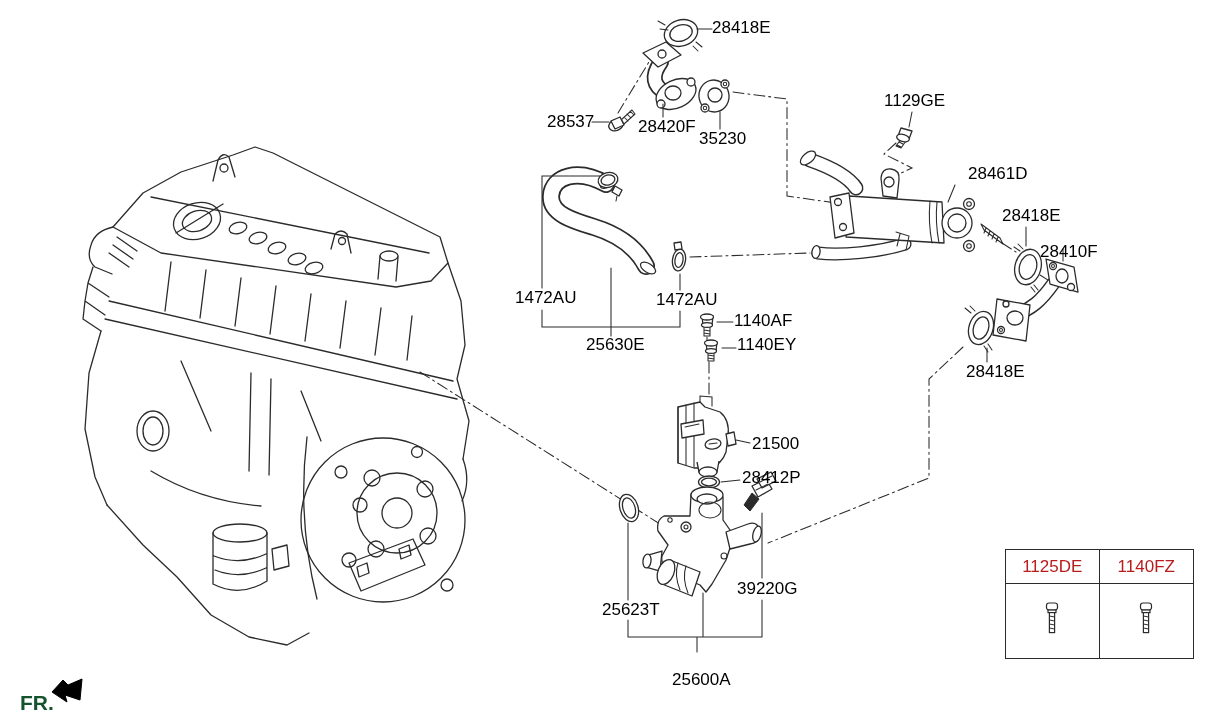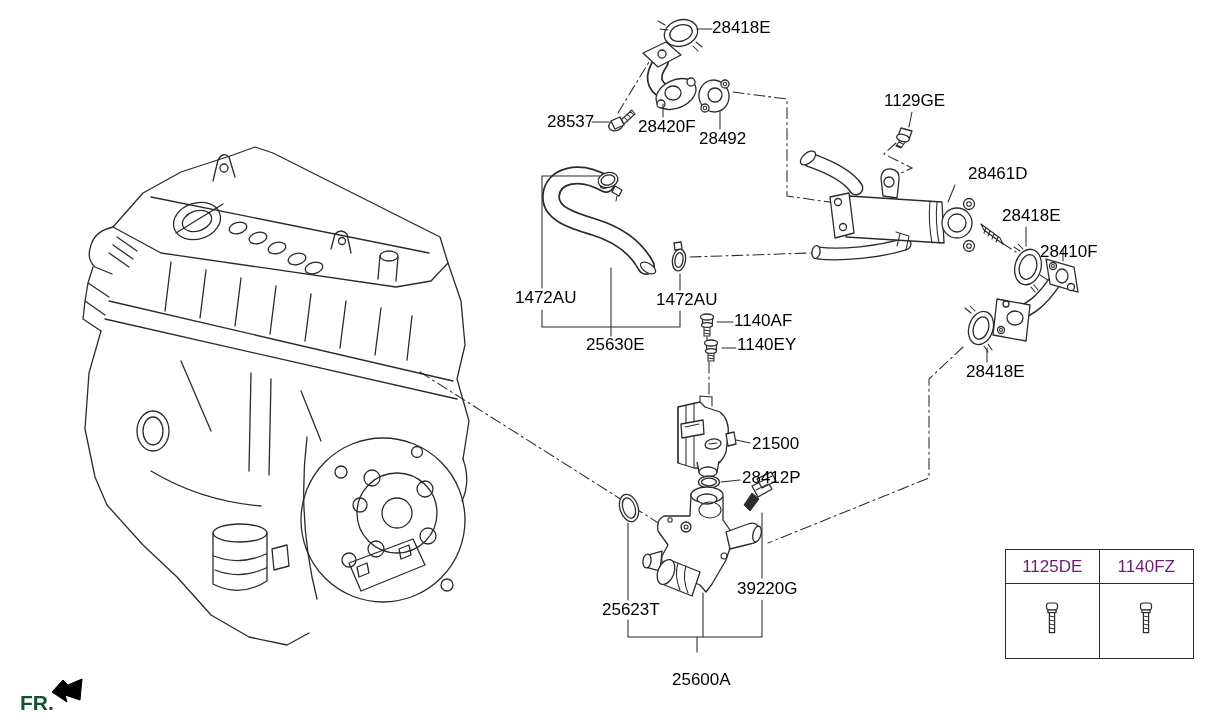--- a/index.html
+++ b/index.html
@@ -18,21 +18,21 @@
     position:absolute;white-space:nowrap;font-size:17px;line-height:1.05;
     color:#000;letter-spacing:0px;
   }
   #labels{position:absolute;left:0;top:0;width:100%;height:100%;}
   .parts-table{
     position:absolute;left:1005px;top:549px;width:187px;height:108px;
     border:1.6px solid #2b2b2b;display:grid;grid-template-columns:1fr 1fr;grid-template-rows:34px 1fr;
     background:#fff;
   }
   .parts-table .cell{display:flex;align-items:center;justify-content:center;}
-  .parts-table .head{border-bottom:1.6px solid #2b2b2b;font-size:17px;color:#701a75;}
+  .parts-table .head{border-bottom:1.6px solid #2b2b2b;font-size:17px;color:#b91c1c;}
   .parts-table .c0{border-right:1.6px solid #2b2b2b;}
   .fr-wrap{position:absolute;left:20px;top:676px;width:80px;height:45px;}
   .fr-text{position:absolute;left:0px;top:15px;font-size:21px;font-weight:700;color:#14532d;}
 </style>
 </head>
 <body>
 
 <div id="stage">
 
 <svg id="lineart" width="1216" height="727" viewBox="0 0 1216 727">
@@ -290,21 +290,21 @@
 
   <g>
     <path d="M52,692 L63,680 L68,685 L82,679 L80,700 L65,695 L67,702 Z" fill="#000000" stroke="#000000" stroke-linejoin="round"></path>
   </g>
 </svg>
 
 <div id="labels">
       <div class="part-label" style="left: 712px; top: 19px;">28418E</div>
       <div class="part-label" style="left: 547px; top: 113px;">28537</div>
       <div class="part-label" style="left: 638px; top: 118px;">28420F</div>
-      <div class="part-label" style="left: 699px; top: 130px;">28492</div>
+      <div class="part-label" style="left: 699px; top: 130px;">35230</div>
       <div class="part-label" style="left: 884px; top: 92px;">1129GE</div>
       <div class="part-label" style="left: 934px; top: 165px; margin-left: 34px;">28461D</div>
       <div class="part-label" style="left: 1002px; top: 207px;">28418E</div>
       <div class="part-label" style="left: 1040px; top: 243px; text-align: right;">28410F</div>
       <div class="part-label" style="left: 966px; top: 363px;">28418E</div>
       <div class="part-label" style="left: 515px; top: 289px;">1472AU</div>
       <div class="part-label" style="left: 656px; top: 291px;">1472AU</div>
       <div class="part-label" style="left: 586px; top: 336px;">25630E</div>
       <div class="part-label" style="left: 734px; top: 312px;">1140AF</div>
       <div class="part-label" style="left: 737px; top: 336px;">1140EY</div>

